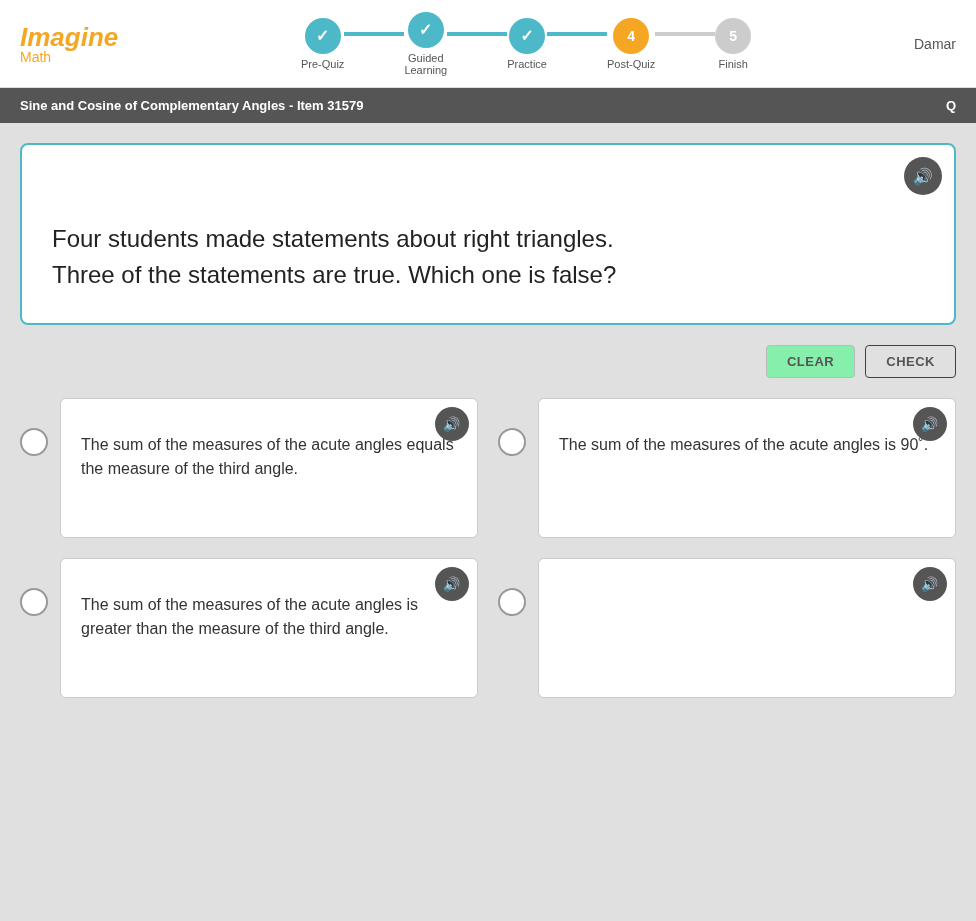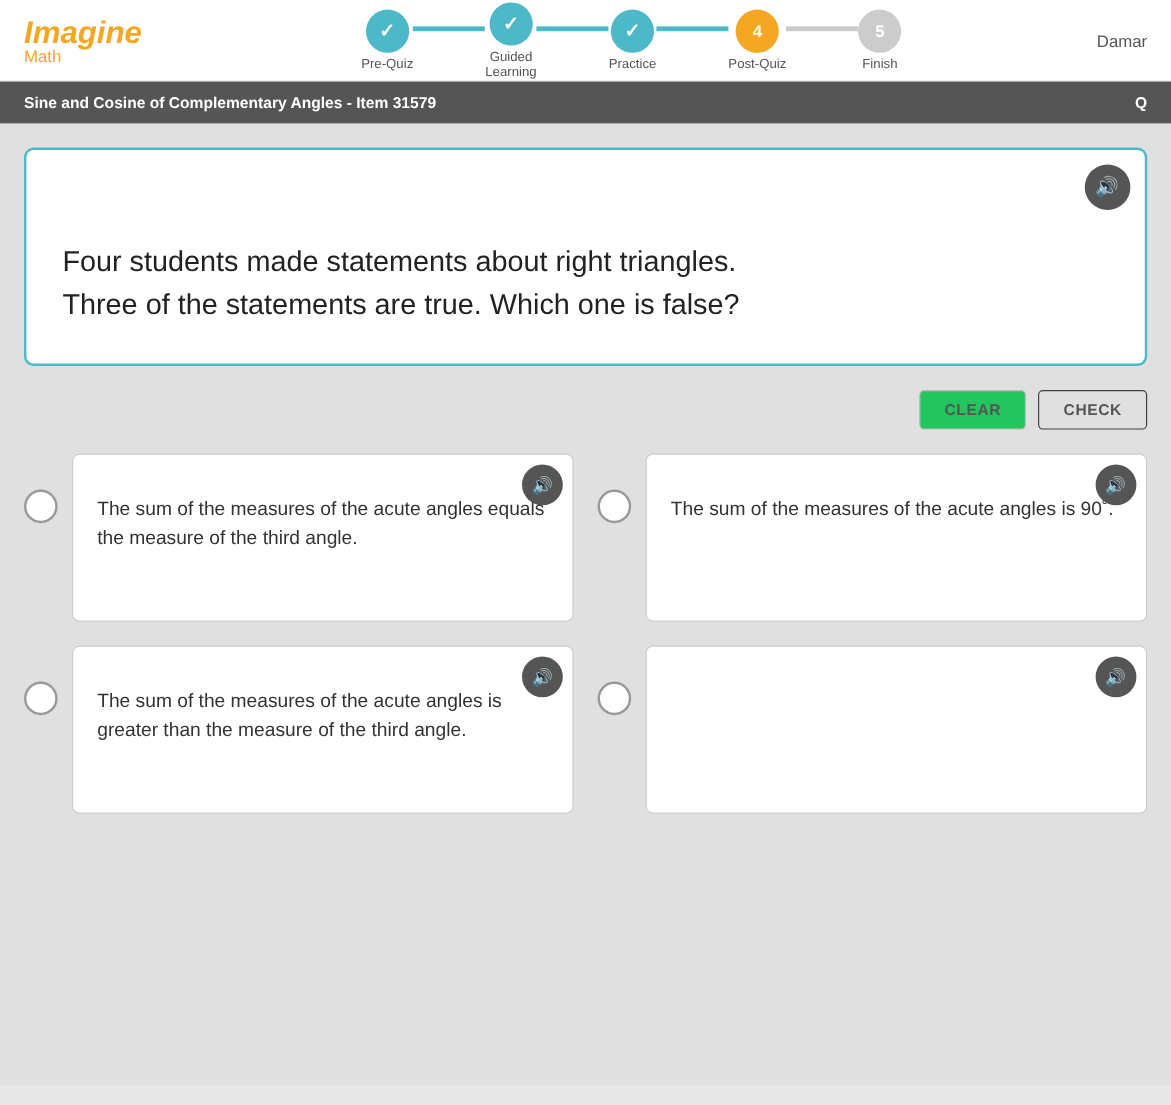--- a/index.html
+++ b/index.html
@@ -11,21 +11,21 @@
       overflow-x: hidden;
     }
 
     
     .header {
       background: #fff;
       display: flex;
       align-items: center;
       padding: 10px 20px;
       border-bottom: 1px solid #ddd;
-      height: 68px;
+      height: 88px;
     }
     .logo {
       display: flex;
       flex-direction: column;
       margin-right: 40px;
       min-width: 80px;
     }
     .logo-imagine {
       color: #f5a623;
       font-size: 26px;
@@ -161,21 +161,21 @@
     }
 
     
     .controls-row {
       display: flex;
       justify-content: flex-end;
       gap: 10px;
       margin-bottom: 20px;
     }
     .btn-clear {
-      background: #22c55e;
+      background: #86efac;
       border: 1px solid #bbb;
       border-radius: 4px;
       padding: 8px 20px;
       font-size: 13px;
       font-weight: bold;
       color: #555;
       cursor: pointer;
       letter-spacing: 0.5px;
     }
     .btn-check {

